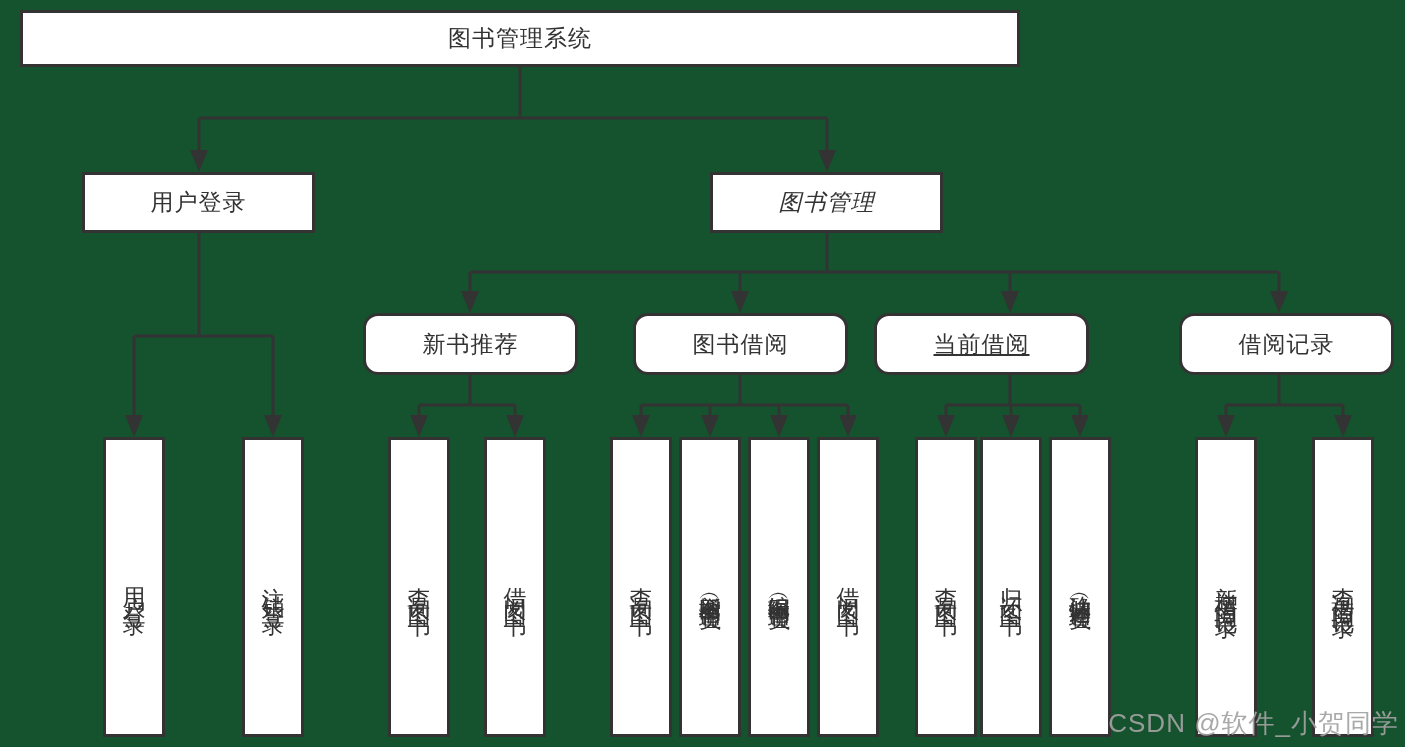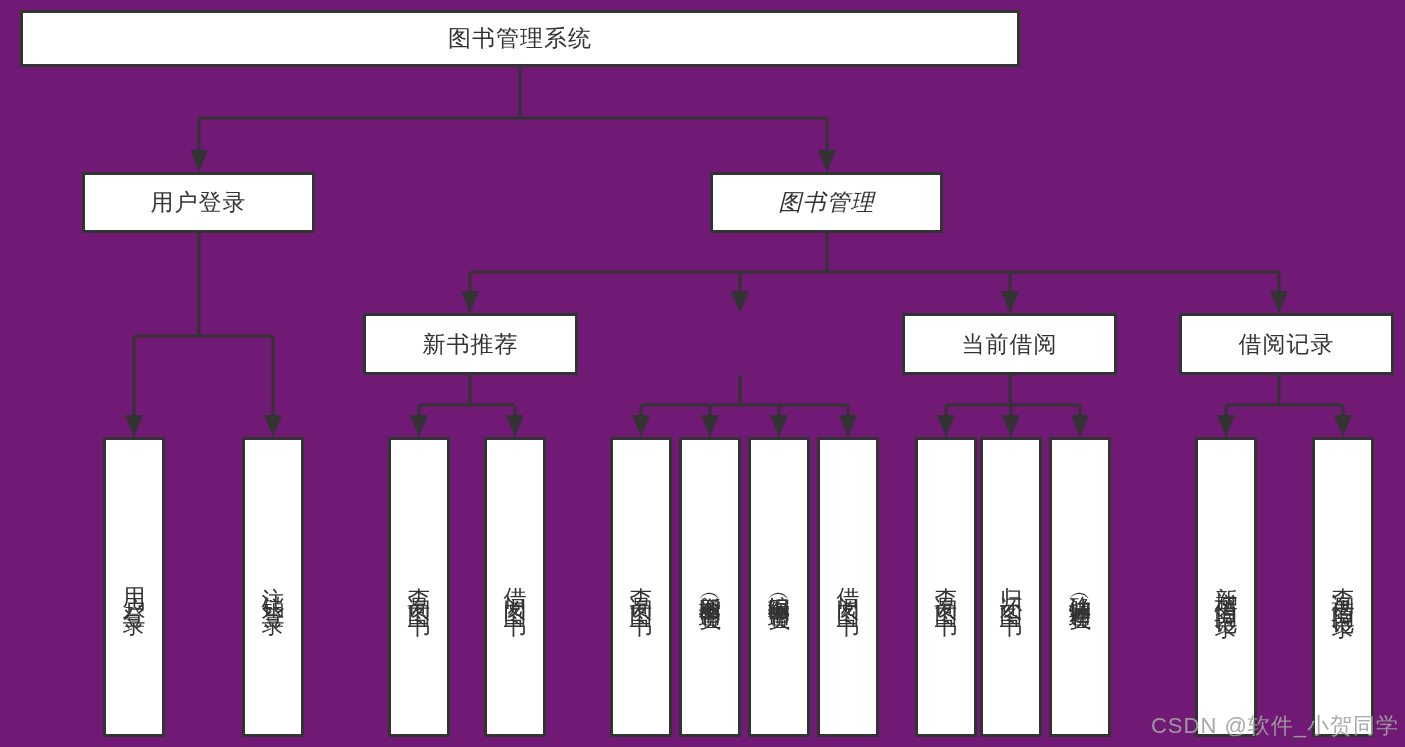--- a/index.html
+++ b/index.html
@@ -1,18 +1,18 @@
 <!DOCTYPE html>
 <html><head>
 <meta charset="utf-8">
 <style>
   html,body { margin:0; padding:0; background:#ffffff; }
   body { font-family: "Liberation Sans", sans-serif; }
   #canvas {
-    position:relative; width:1405px; height:747px; background:#701a75;
+    position:relative; width:1405px; height:747px; background:#14532d;
     overflow:hidden; color:#333333;
   }
   #connectors { position:absolute; left:0; top:0; z-index:1; }
   .box {
     position:absolute; z-index:2; background:#ffffff;
     border:3px solid #333333; box-sizing:border-box;
     display:flex; align-items:center; justify-content:center;
     color:#333333; font-size:23px;
   }
   .h-label { white-space:nowrap; letter-spacing:1px; }
@@ -22,35 +22,35 @@
   }
   .v-label.med  { letter-spacing:6px; }
   .v-label.long { letter-spacing:2px; font-size:22px; }
   
   .n-root      { left:20px;  top:10px;  width:1000px; height:57px; }
   
   .n-l2        { top:172px; width:233px; height:61px; }
   .n-userlogin { left:82px; }
   .n-bookmgmt  { left:710px;font-style:italic; }
   
-  .n-l3        { top:313px; width:215px; height:62px; }
+  .n-l3        { top:313px; width:215px; height:62px;border-radius:15px; }
   .n-newrec    { left:363px; }
   .n-borrow    { left:633px; }
-  .n-current   { left:902px; }
+  .n-current   { left:874px;text-decoration:underline; }
   .n-records   { left:1171px;margin-left:8px; }
   
   .leaf        { top:437px; width:62px; height:300px; }
   .lf-1a { left:103px; }  .lf-1b { left:242px; }
   .lf-2a { left:388px; }  .lf-2b { left:484px; }
   .lf-3a { left:610px; }  .lf-3b { left:679px; }  .lf-3c { left:748px; }  .lf-3d { left:817px; }
   .lf-4a { left:915px; }  .lf-4b { left:980px; }  .lf-4c { left:1049px; }
   .lf-5a { left:1195px; } .lf-5b { left:1312px; }
   #watermark {
     position:absolute; right:6px; bottom:6px; z-index:3;
-    font-size:22px; color:rgba(162,162,162,0.92); letter-spacing:1px;
+    font-size:26px; color:rgba(162,162,162,0.92); letter-spacing:1px;
     white-space:nowrap;
   }
 </style>
 </head>
 <body>
 
 <div id="canvas">
 
   <svg id="connectors" width="1405" height="747" viewBox="0 0 1405 747">
     <g stroke="#333333" stroke-width="3" fill="none">
@@ -99,20 +99,23 @@
   <div class="box n-l2 n-userlogin">
     <span class="h-label">用户登录</span>
   </div>
   <div class="box n-l2 n-bookmgmt">
     <span class="h-label">图书管理</span>
   </div>
 
   <div class="box n-l3 n-newrec">
     <span class="h-label">新书推荐</span>
   </div>
+  <div class="box n-l3 n-borrow">
+    <span class="h-label">图书借阅</span>
+  </div>
   <div class="box n-l3 n-current">
     <span class="h-label">当前借阅</span>
   </div>
   <div class="box n-l3 n-records">
     <span class="h-label">借阅记录</span>
   </div>
 
   <div class="box leaf lf-1a">
     <span class="v-label">用户登录</span>
   </div>

